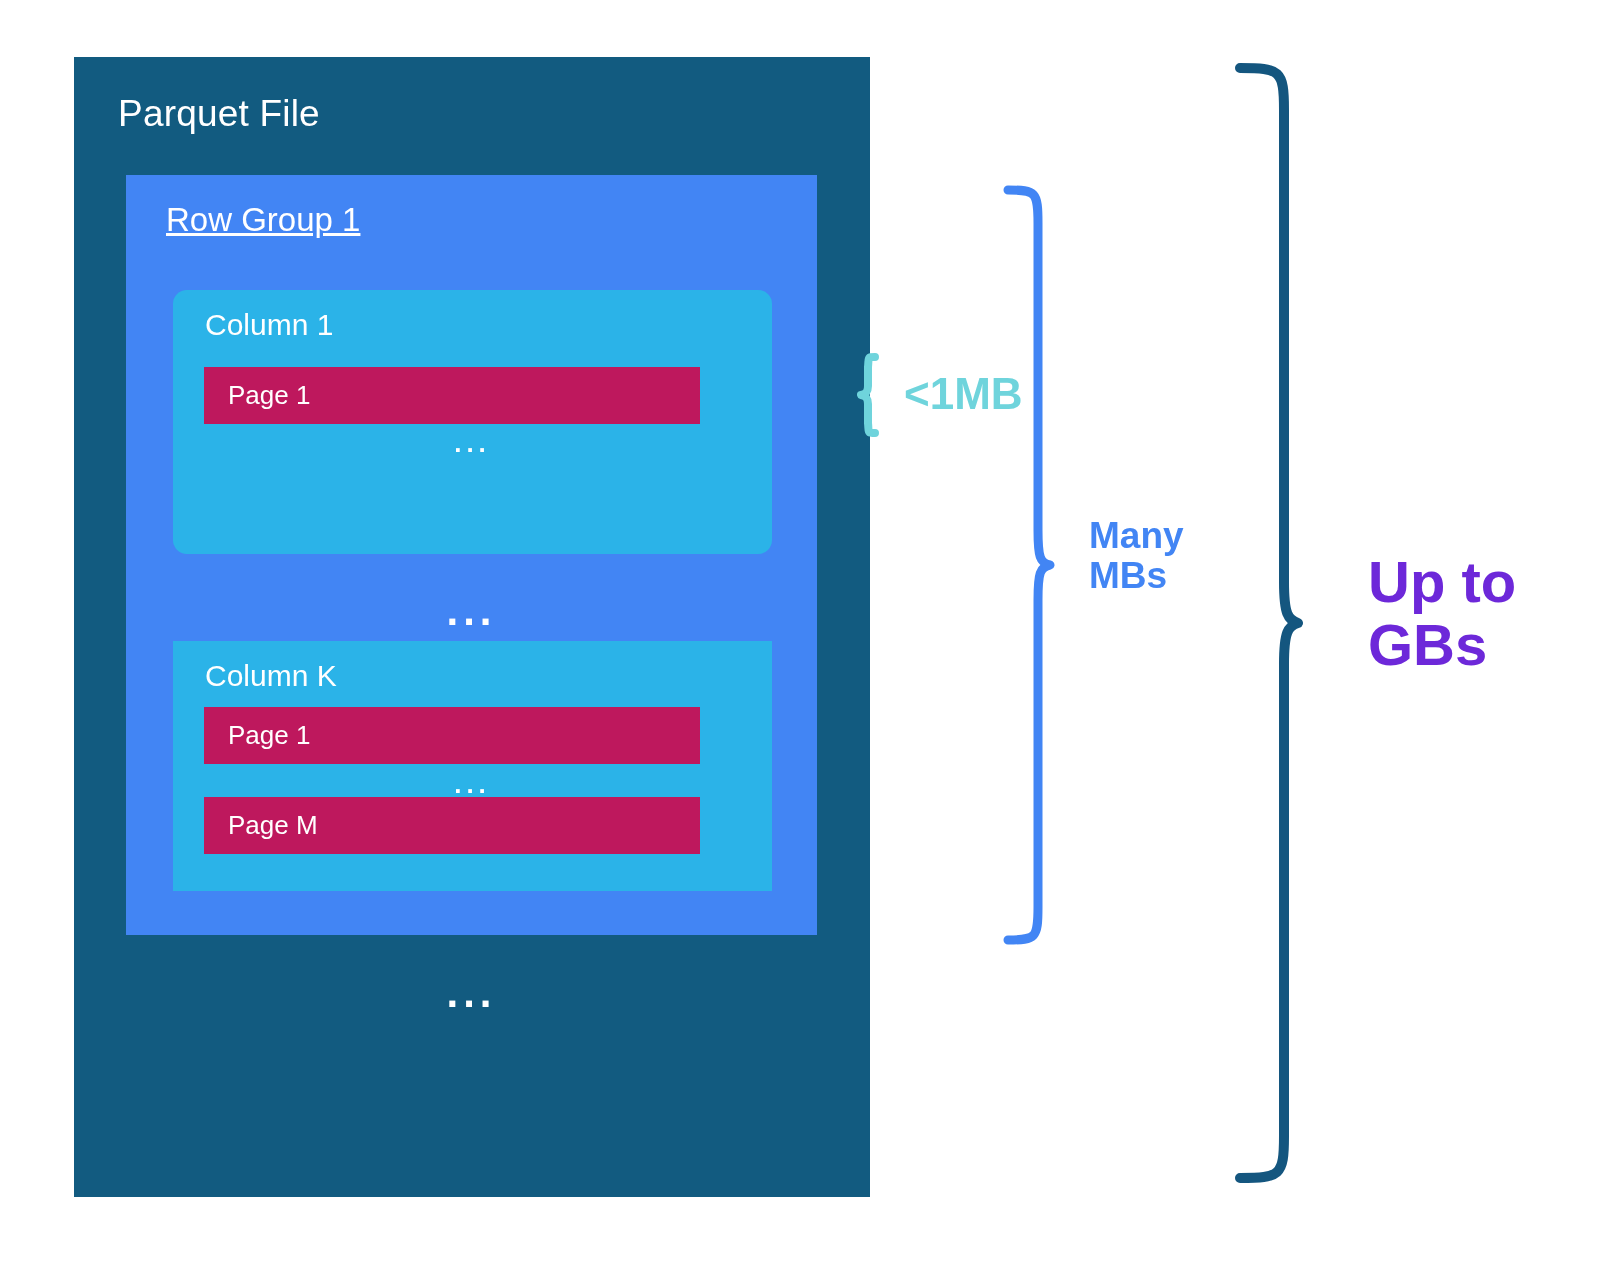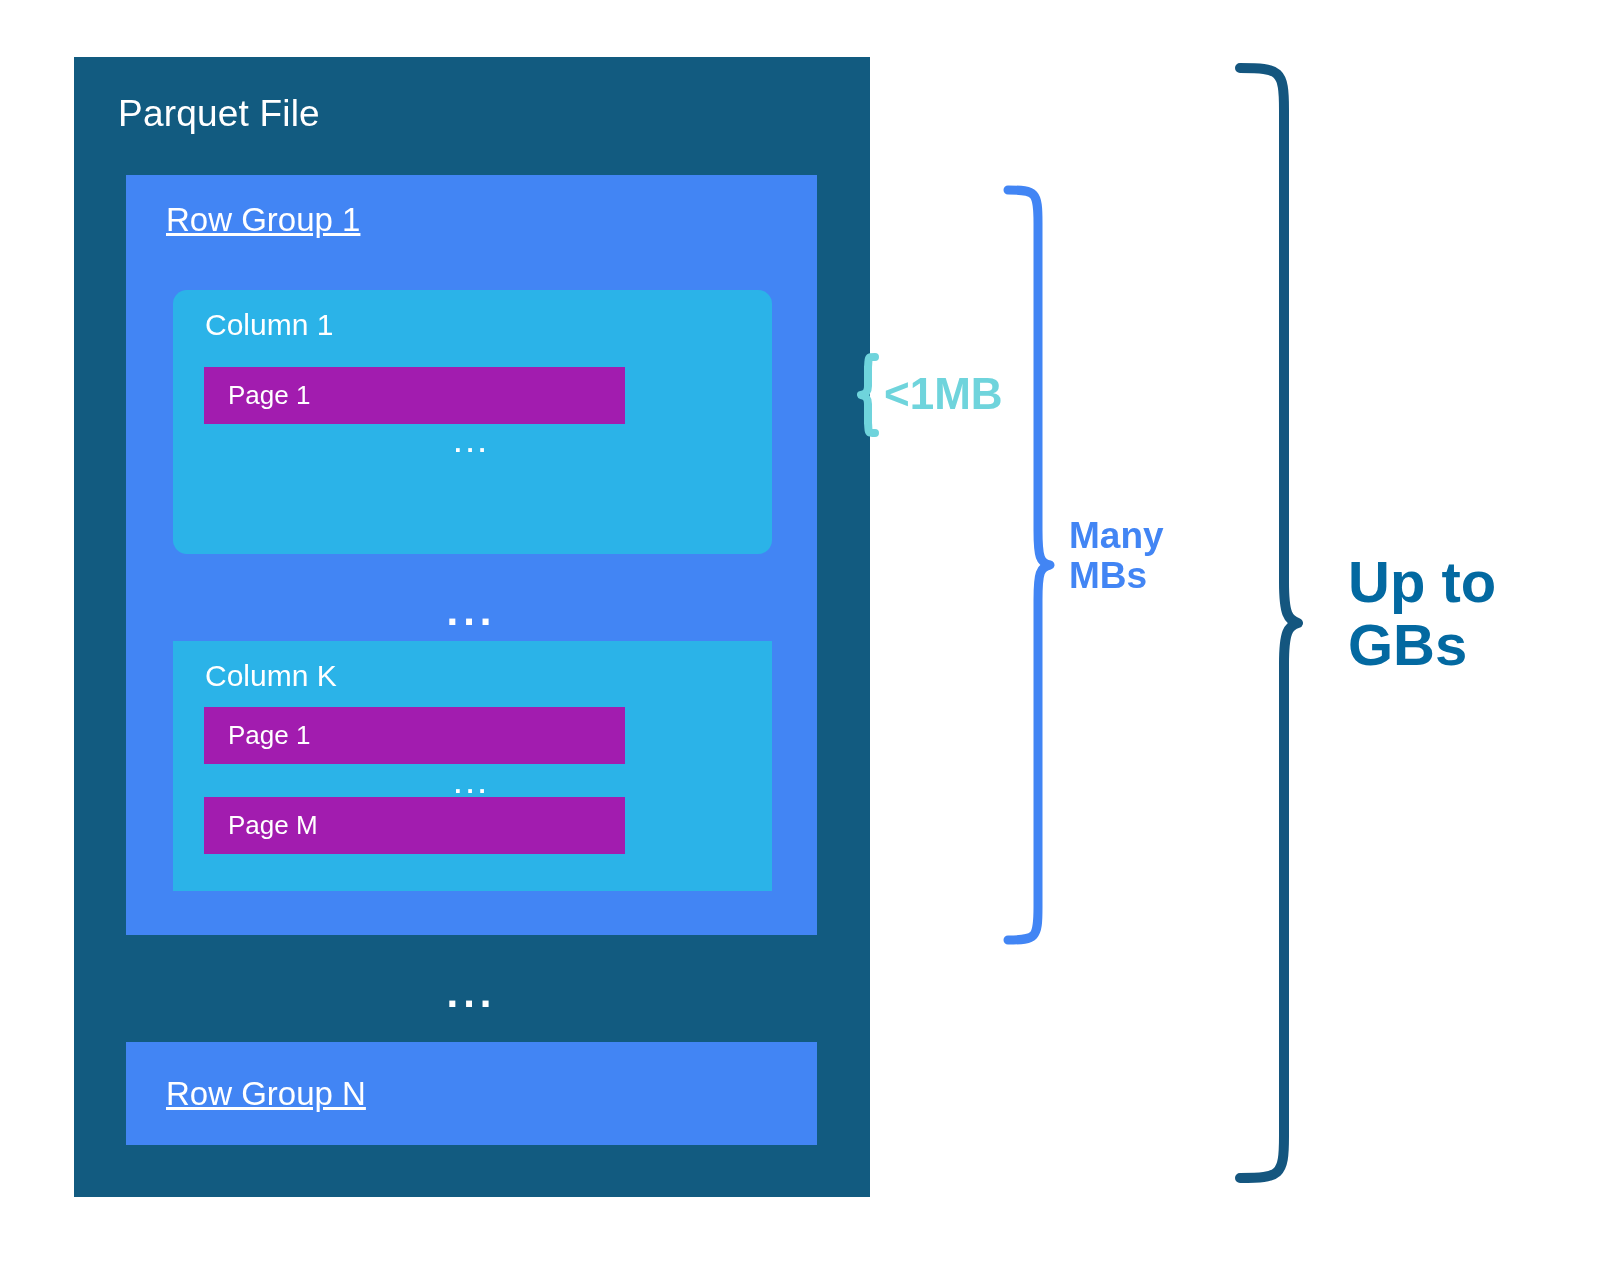--- a/index.html
+++ b/index.html
@@ -88,23 +88,23 @@
     left: 32px;
     top: 18px;
     font-size: 30px;
     color: #ffffff;
     white-space: nowrap;
   }
 
   
   .page-box {
     position: absolute;
-    background: #a21caf;
+    background: #be185d;
     left: 31px;
-    width: 421px;
+    width: 496px;
     height: 57px;
   }
   .page-label {
     position: absolute;
     left: 24px;
     top: 13px;
     font-size: 26px;
     color: #ffffff;
     white-space: nowrap;
   }
@@ -156,38 +156,39 @@
   }
   .brace-1mb  { left: 855px; top: 355px;  }
   .brace-many { left: 998px; top: 185px;  }
   .brace-gbs  { left: 1232px; top: 62px;  }
 
   .annot-label {
     position: absolute;
     font-weight: bold;
     white-space: pre;
     line-height: 1.08;
+    margin-left: 20px;
   }
   .annot-1mb {
     left: 884px;
     top: 370px;
     font-size: 44px;
     color: #6FD4DC;
   }
   .annot-many {
     left: 1069px;
     top: 516px;
     font-size: 37px;
     color: #4285F4;
   }
   .annot-gbs {
     left: 1348px;
     top: 551px;
     font-size: 58px;
-    color: #0369a1;
+    color: #6d28d9;
   }
 </style>
 </head>
 <body>
 
 <div id="stage">
 
   <div class="parquet-file">
 
     <div class="parquet-title">Parquet File</div>
@@ -220,23 +221,20 @@
 
         <div class="page-box page-last">
           <div class="page-label">Page M</div>
         </div>
       </div>
 
     </div>
 
     <div class="ellipsis ellipsis-rowgroups">...</div>
 
-    <div class="row-group row-group-n">
-      <div class="row-group-label">Row Group N</div>
-    </div>
 
   </div>
 
   <svg class="brace-svg brace-1mb" width="30" height="80" viewBox="0 0 30 80">
     <path d="M 20 2 C 12 2 14 2 13 12 L 13 31 C 13 37 11 39 6 40 C 11 41 13 43 13 49 L 13 68 C 14 78 12 78 20 78" fill="none" stroke="#6FD4DC" stroke-width="8" stroke-linecap="round" stroke-linejoin="round"></path>
   </svg>
   <div class="annot-label annot-1mb">&lt;1MB</div>
 
   <svg class="brace-svg brace-many" width="56" height="760" viewBox="0 0 56 760">
     <path d="M 10 5 C 38 5 40 7 40 38 L 40 345 C 40 372 42 378 52 380 C 42 382 40 388 40 415 L 40 722 C 40 753 38 755 10 755" fill="none" stroke="#4285F4" stroke-width="9" stroke-linecap="round" stroke-linejoin="round"></path>

